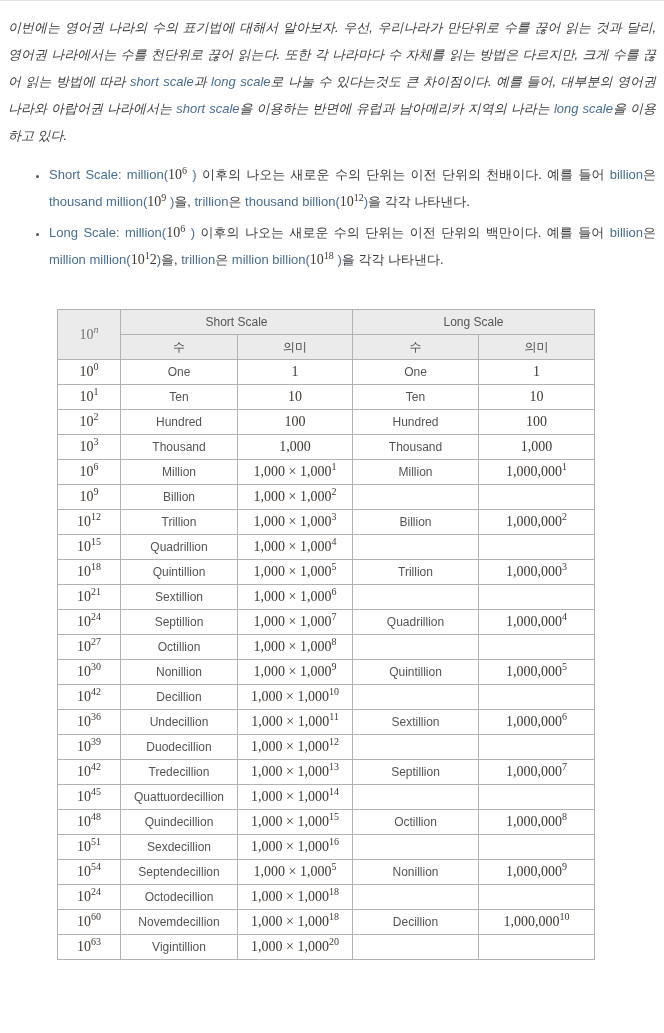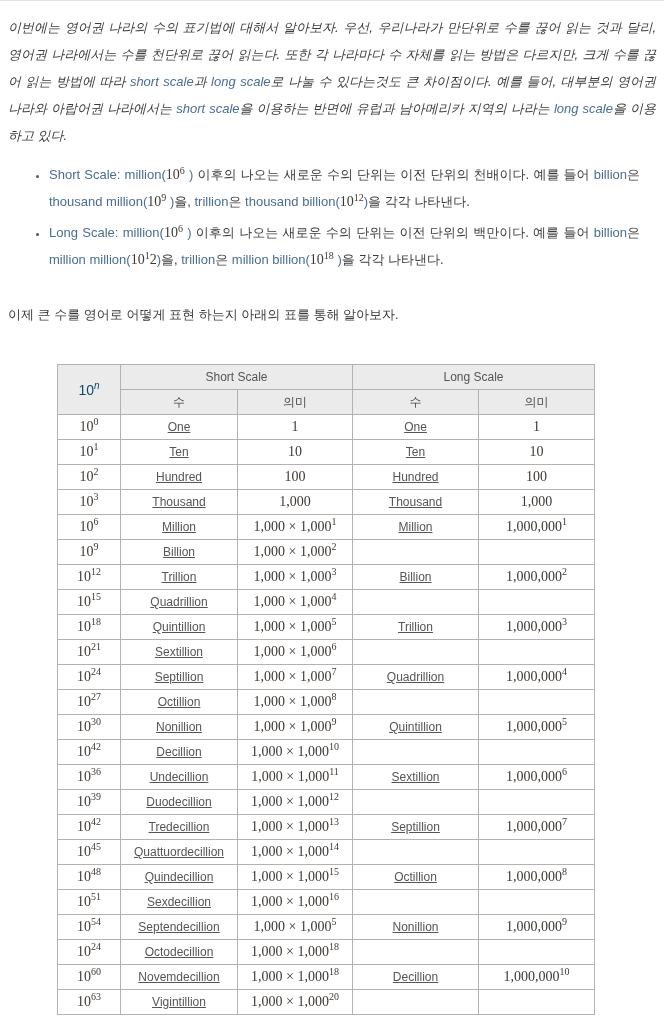--- a/index.html
+++ b/index.html
@@ -13,21 +13,21 @@
   .doc{padding:0 8px 10px 8px;}
   .para{
     font-size:13px;
     line-height:27px;
     text-align:justify;
     margin:0;
   }
   .intro{margin-top:13px;font-style:italic;}
   .table-intro{margin-top:28px;}
   ul.scales{
-    margin:12px 16px 0 0;
+    margin:12px 0 0 0;
     padding-left:41px;
   }
   ul.scales li{
     font-size:13px;
     line-height:27px;
     text-align:justify;
     margin:0 0 4px 0;
   }
   ul.scales li::marker{color:#555;font-size:11px;}
   .seg-t{color:#3b3b3b;}
@@ -53,26 +53,26 @@
     overflow:hidden;
   }
   .scale-table thead th{
     background:#ebebeb;
     font-weight:normal;
     font-size:12px;
     color:#555555;
   }
   .scale-table thead th.kr-head{color:#444444;}
   .scale-table th.power-head{
-    font-family:Liberation Sans, sans-serif;
+    font-family:Liberation Serif, serif;
     font-size:14px;
-    color:#0c4a6e;
+    color:#737373;
   }
   .scale-table th.power-head sup{font-size:10px;font-style:italic;line-height:0;}
-  .scale-table td.name{font-size:12px;color:#555555;text-decoration:underline;}
+  .scale-table td.name{font-size:12px;color:#555555;}
   .scale-table td.math{
     font-family:"Liberation Serif","DejaVu Serif",serif;
     font-size:14px;
     color:#3f3933;
   }
   .scale-table td.math sup{font-size:10px;line-height:0;}
 </style>
 </head>
 <body>
 
@@ -80,21 +80,20 @@
 
 <div class="doc">
 
   <p class="para intro"><span class="seg-t">이번에는 영어권 나라의 수의 표기법에 대해서 알아보자. 우선, 우리나라가 만단위로 수를 끊어 읽는 것과 달리, 영어권 나라에서는 수를 천단위로 끊어 읽는다. 또한 각 나라마다 수 자체를 읽는 방법은 다르지만, 크게 수를 끊어 읽는 방법에 따라 </span><span class="seg-e">short scale</span><span class="seg-t">과 </span><span class="seg-e">long scale</span><span class="seg-t">로 나눌 수 있다는것도 큰 차이점이다. 예를 들어, 대부분의 영어권 나라와 아랍어권 나라에서는 </span><span class="seg-e">short scale</span><span class="seg-t">을 이용하는 반면에 유럽과 남아메리카 지역의 나라는 </span><span class="seg-e">long scale</span><span class="seg-t">을 이용하고 있다.</span></p>
 
   <ul class="scales">
     <li><span class="seg-e">Short Scale: million(</span><span class="seg-m">10</span><sup class="seg-m">6</sup><span class="seg-e"> )</span><span class="seg-t"> 이후의 나오는 새로운 수의 단위는 이전 단위의 천배이다. 예를 들어 </span><span class="seg-e">billion</span><span class="seg-t">은 </span><span class="seg-e">thousand million(</span><span class="seg-m">10</span><sup class="seg-m">9</sup><span class="seg-e"> )</span><span class="seg-t">을, </span><span class="seg-e">trillion</span><span class="seg-t">은 </span><span class="seg-e">thousand billion(</span><span class="seg-m">10</span><sup class="seg-m">12</sup><span class="seg-e">)</span><span class="seg-t">을 각각 나타낸다.</span></li>
     <li><span class="seg-e">Long Scale: million(</span><span class="seg-m">10</span><sup class="seg-m">6</sup><span class="seg-e"> )</span><span class="seg-t"> 이후의 나오는 새로운 수의 단위는 이전 단위의 백만이다. 예를 들어 </span><span class="seg-e">billion</span><span class="seg-t">은 </span><span class="seg-e">million million(</span><span class="seg-m">10</span><sup class="seg-m">1</sup><span class="seg-m">2</span><span class="seg-e">)</span><span class="seg-t">을, </span><span class="seg-e">trillion</span><span class="seg-t">은 </span><span class="seg-e">million billion(</span><span class="seg-m">10</span><sup class="seg-m">18</sup><span class="seg-e"> )</span><span class="seg-t">을 각각 나타낸다.</span></li>
   </ul>
 
-  <p class="para table-intro"><span class="seg-t">이제 큰 수를 영어로 어떻게 표현 하는지 아래의 표를 통해 알아보자.</span></p>
 
   <table class="scale-table">
     <colgroup>
       <col style="width:63px">
       <col style="width:117px">
       <col style="width:115px">
       <col style="width:126px">
       <col style="width:116px">
     </colgroup>
     <thead>

